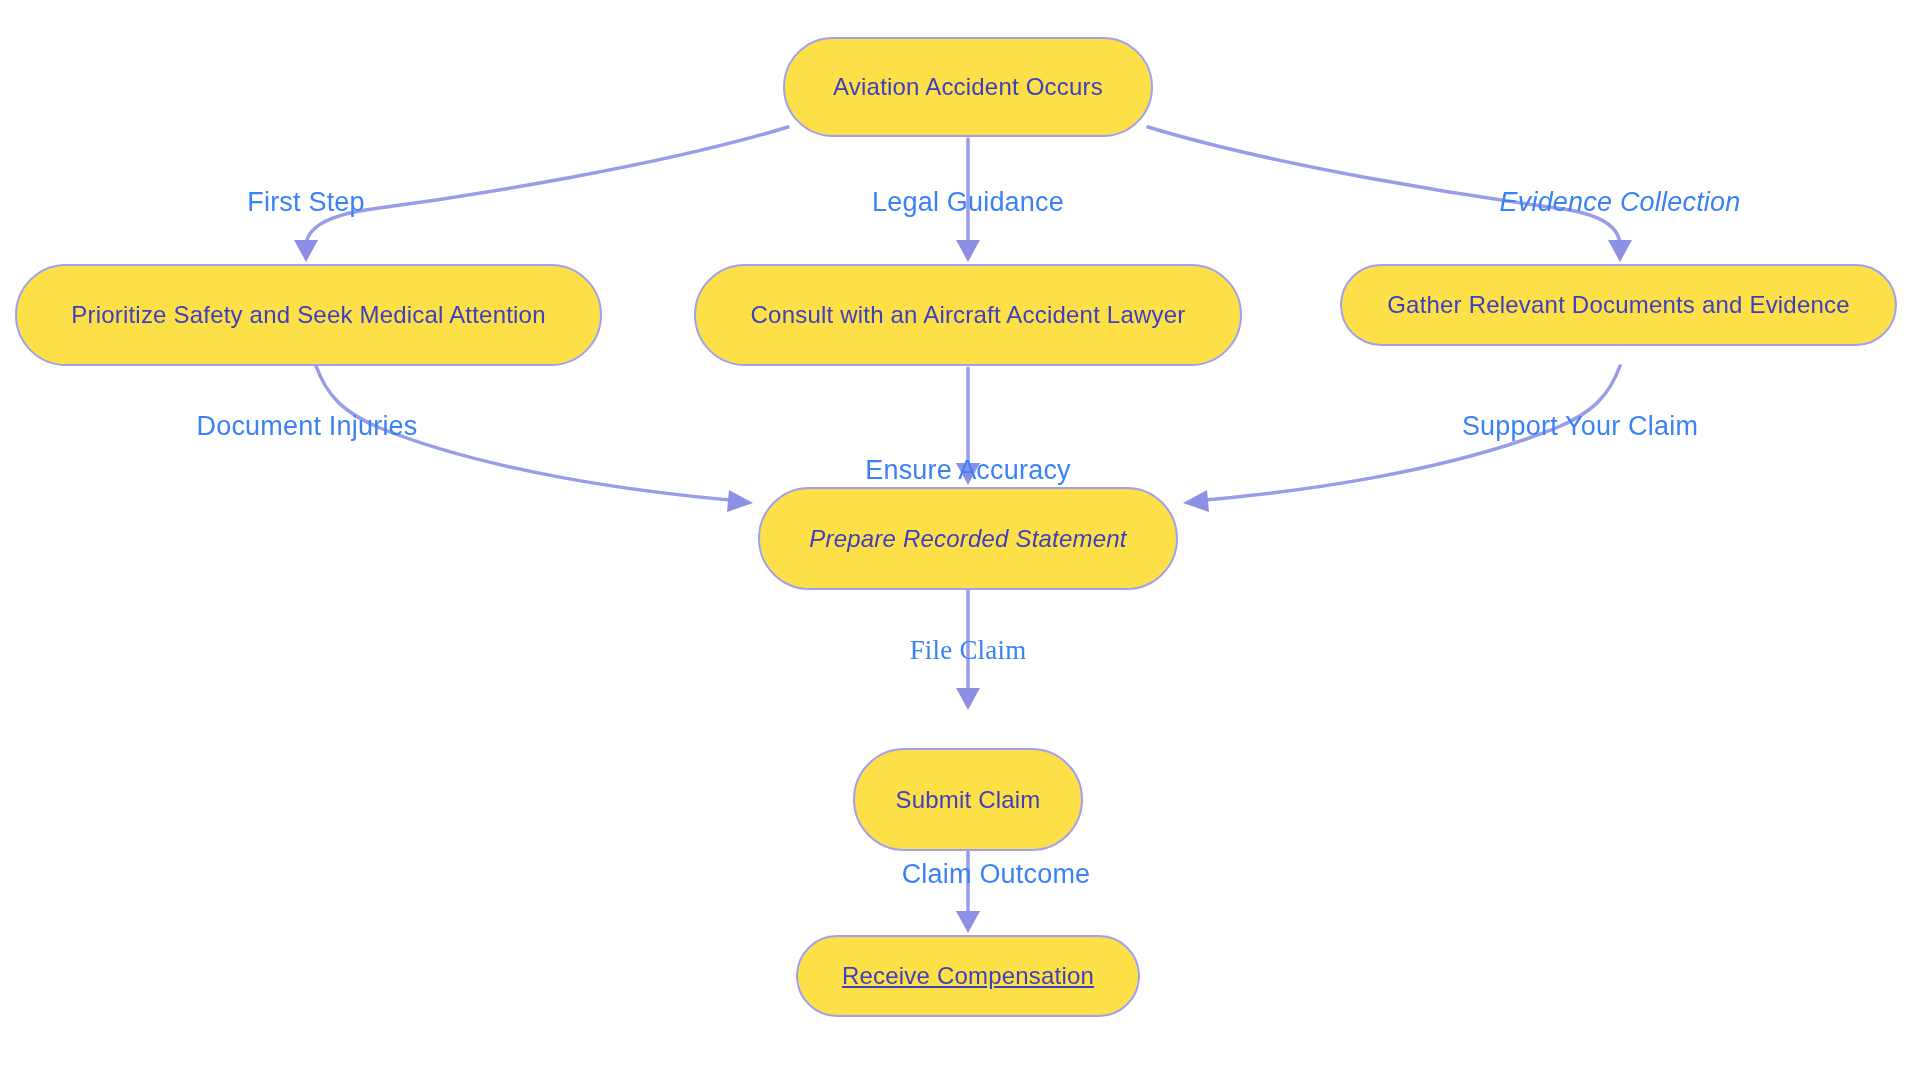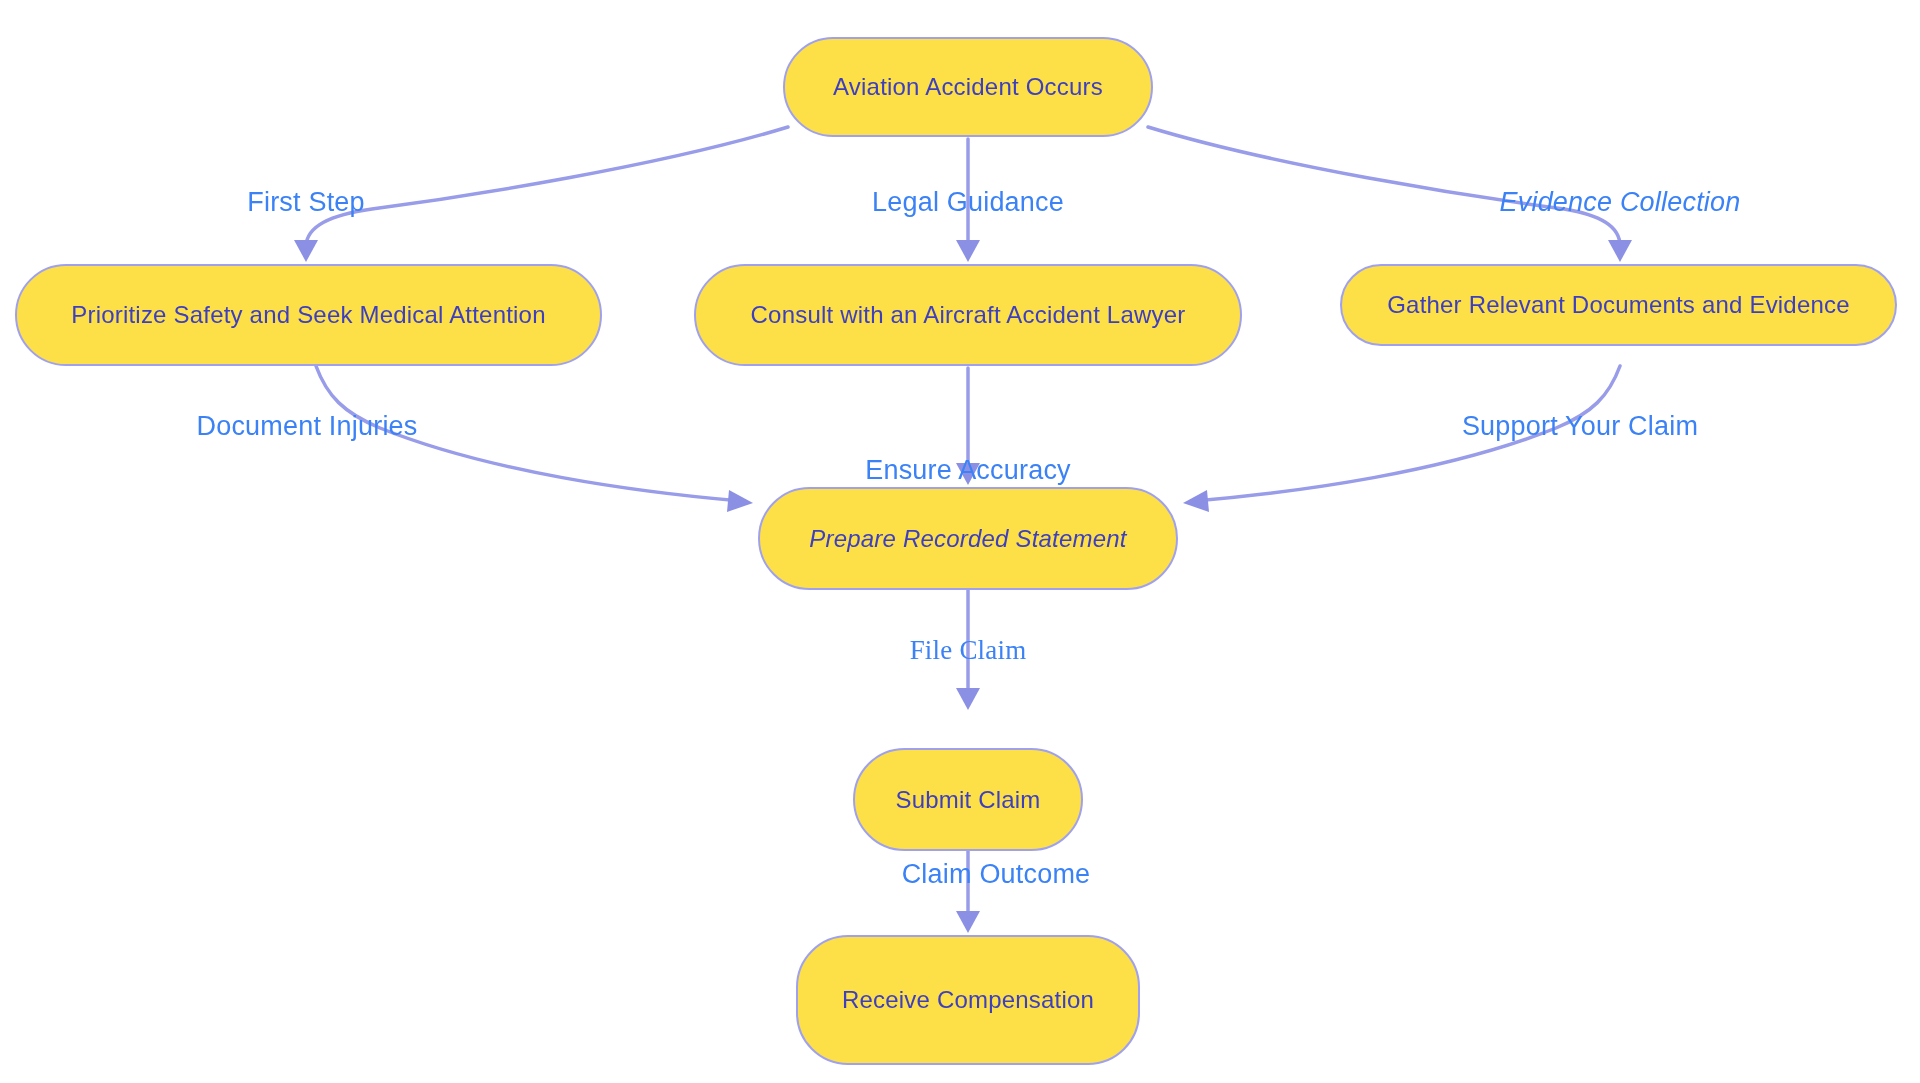--- a/index.html
+++ b/index.html
@@ -47,21 +47,21 @@
     white-space: nowrap;
     text-align: center;
   }
   
   #node-a { left: 783px;  top: 37px;  width: 370px; height: 100px; }
   #node-b { left: 15px;   top: 264px; width: 587px; height: 102px; }
   #node-c { left: 694px;  top: 264px; width: 548px; height: 102px; }
   #node-d { left: 1340px; top: 264px; width: 557px; height: 82px; }
   #node-e { left: 758px;  top: 487px; width: 420px; height: 103px; font-style: italic; }
   #node-f { left: 853px;  top: 712px; width: 230px; height: 103px; margin-top: 36px; }
-  #node-g { left: 796px;  top: 935px; width: 344px; height: 130px; }
+  #node-g { left: 796px;  top: 935px; width: 344px; height: 82px; text-decoration: underline; }
   
   #label-first-step          { left: 306px;  top: 202px; }
   #label-legal-guidance      { left: 968px;  top: 202px; }
   #label-evidence-collection { left: 1620px; top: 202px; font-style: italic; }
   #label-document-injuries   { left: 307px;  top: 400px; margin-top: 26px; }
   #label-ensure-accuracy     { left: 968px;  top: 426px; margin-top: 44px; }
   #label-support-your-claim  { left: 1580px; top: 426px; }
   #label-file-claim          { left: 968px;  top: 650px; font-family: Liberation Serif, serif; }
   #label-claim-outcome       { left: 968px;  top: 874px; margin-left: 28px; }
 </style>

